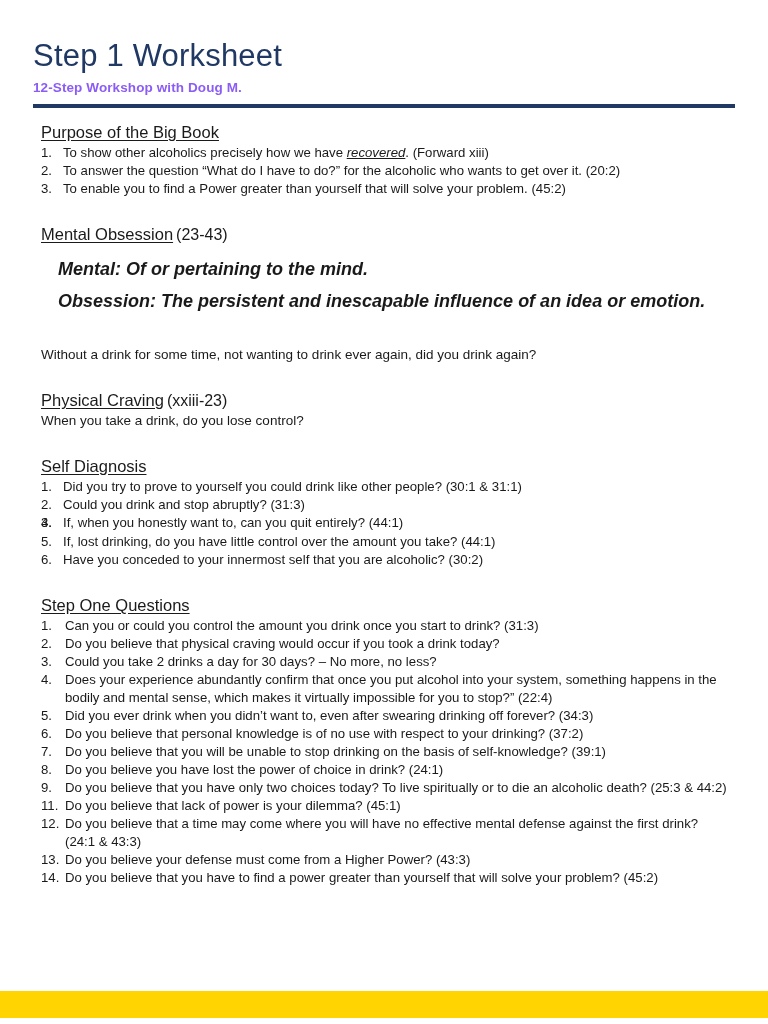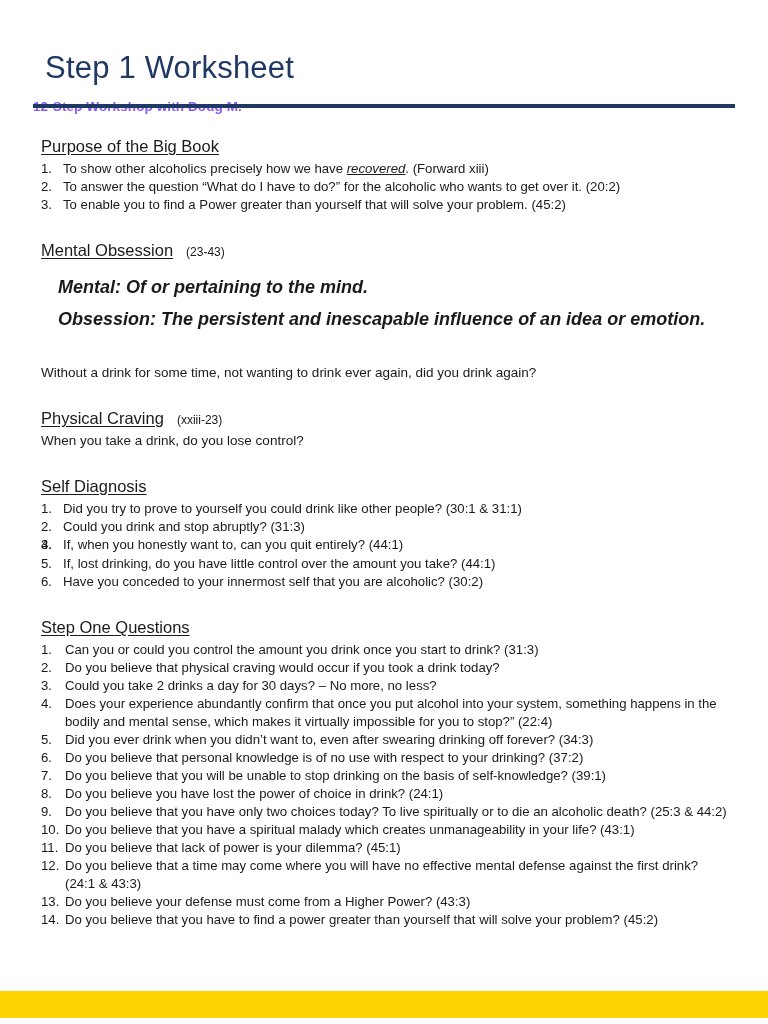--- a/index.html
+++ b/index.html
@@ -31,21 +31,21 @@
     left: 33px;
     top: 38px;
     width: 702px;
   }
   .doc-title {
     font-size: 31px;
     line-height: 36px;
     font-weight: 400;
     color: #203864;
     letter-spacing: 0.2px;
-    margin: 12px;
+    margin: 0;
     white-space: pre;
   }
   .doc-subtitle {
     font-size: 13.5px;
     line-height: 17px;
     font-weight: 600;
     color: #8b5cf6;
     margin: 5px 0 0 0;
     letter-spacing: 0.1px;
   }
@@ -56,41 +56,41 @@
     width: 702px;
     height: 3px;
     background: #203864;
     border-top: 1px solid #2b4273;
   }
 
   
   .content {
     position: absolute;
     left: 41px;
-    top: 136px;
+    top: 122px;
     width: 690px;
   }
 
   .section { margin: 0 0 0 0; }
 
   .section-heading {
     font-size: 16.5px;
     line-height: 21px;
     font-weight: 400;
     margin: 0 0 1px 0;
     white-space: nowrap;
   }
   .section-heading .heading-text {
     text-decoration: underline;
     text-underline-offset: 2px;
   }
   .section-heading .heading-ref {
-    font-size: 12px;
+    font-size: 16px;
     text-decoration: none;
-    padding-left: 13px;
+    padding-left: 3px;
   }
 
   .defs { margin: 1px 0 0 1px; }
   .def-line {
     font-size: 18px;
     line-height: 16px;
     font-style: italic;
     font-weight: 600;
     margin: 16px;
   }
@@ -253,23 +253,20 @@
         <li>
           <span class="num">7.</span><span>Do you believe that you will be unable to stop drinking on the basis of self-knowledge? (39:1)</span>
         </li>
         <li>
           <span class="num">8.</span><span>Do you believe you have lost the power of choice in drink? (24:1)</span>
         </li>
         <li>
           <span class="num">9.</span><span>Do you believe that you have only two choices today? To live spiritually or to die an alcoholic death? (25:3 &amp; 44:2)</span>
         </li>
         <li>
-          <span class="num">10.</span><span>Do you believe that you have a spiritual malady which creates unmanageability in your life? (43:1)</span>
-        </li>
-        <li>
           <span class="num">11.</span><span>Do you believe that lack of power is your dilemma? (45:1)</span>
         </li>
         <li>
           <span class="num">12.</span><span>Do you believe that a time may come where you will have no effective mental defense against the first drink? (24:1 &amp; 43:3)</span>
         </li>
         <li>
           <span class="num">13.</span><span>Do you believe your defense must come from a Higher Power? (43:3)</span>
         </li>
         <li>
           <span class="num">14.</span><span>Do you believe that you have to find a power greater than yourself that will solve your problem? (45:2)</span>

